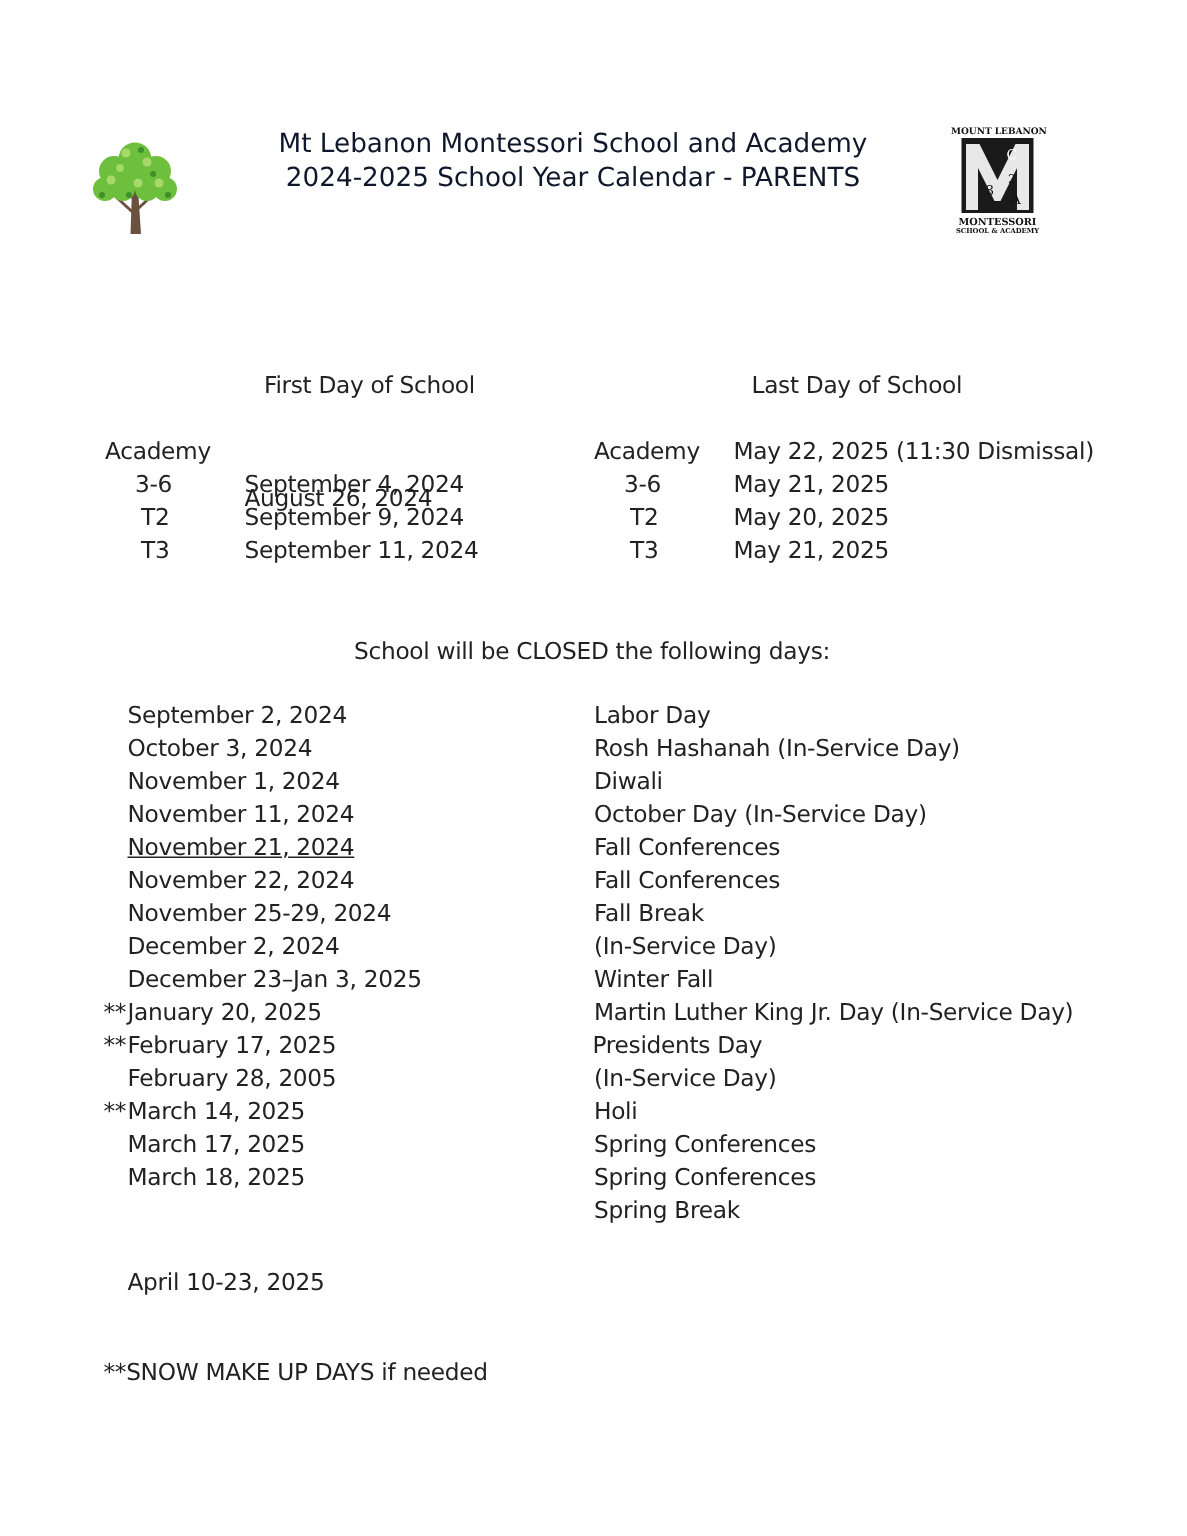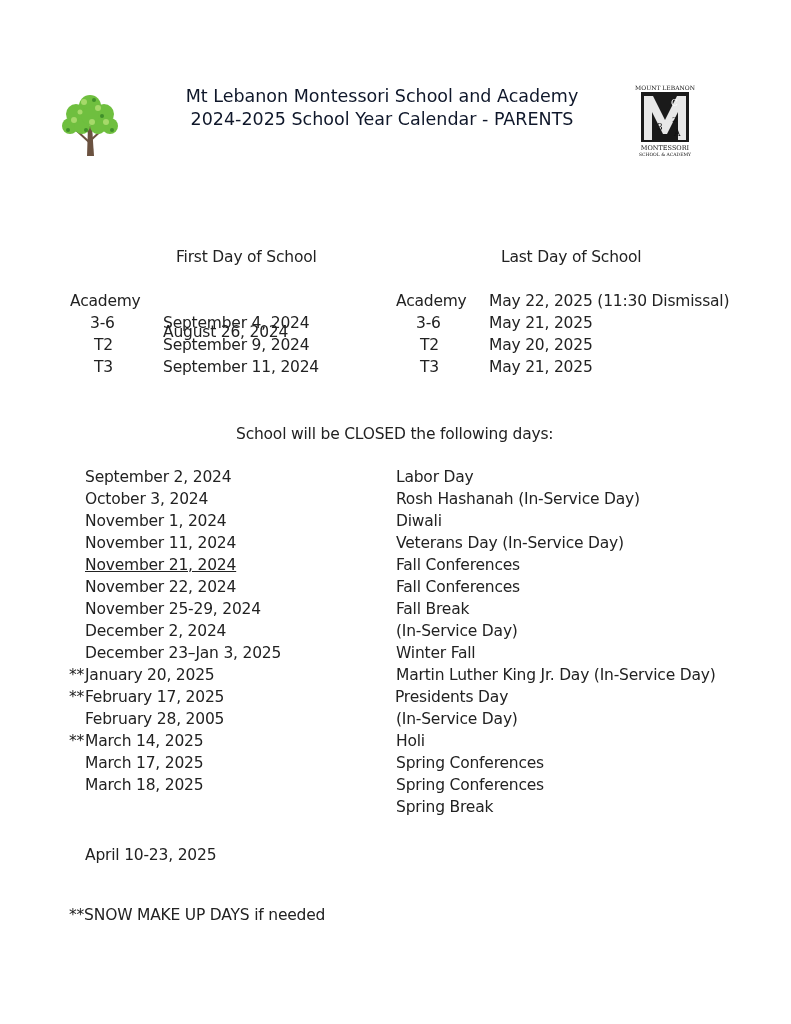--- a/index.html
+++ b/index.html
@@ -4,21 +4,21 @@
 <style>
   html, body { margin: 0; padding: 0; background: #ffffff; }
   body { width: 791px; height: 1024px; position: relative; overflow: hidden;
          font-family: "DejaVu Sans", "Liberation Sans", sans-serif; color: #222; }
   .abs { position: absolute; white-space: nowrap; }
   .title { font-size: 17.5px; color: #0f172a; text-align: center; width: 460px; left: 152px; }
   .t18 { font-size: 15.5px; letter-spacing: -0.2px; }
   .logo-left { position: absolute; left: 54px; top: 86px; width: 72px; height: 72px; }
   .logo-right { position: absolute; left: 632px; top: 84px; width: 66px; height: 76px; }
   .mbox { position:absolute; left:9px; top:8px; width:48px; height:50px; background:#1a1a1a; overflow:hidden; }
-  .mtxt { position:absolute; font-family: "DejaVu Serif", serif; font-weight:normal; color:#111; white-space:nowrap; }
+  .mtxt { position:absolute; font-family: "DejaVu Serif", serif; font-weight:bold; color:#111; white-space:nowrap; }
 </style>
 </head>
 <body>
 
 <div class="logo-left">
   <svg width="72" height="72" viewBox="0 0 72 72">
     <path d="M34 40 L33 70 L40 70 L38 40 Z" fill="#6b5240"></path>
     <path d="M36 48 L26 34 M36 44 L46 30 M35 56 L22 44 M37 54 L50 42" stroke="#6b5240" stroke-width="2" fill="none"></path>
     <g fill="#6fbf3f">
       <circle cx="36" cy="20" r="11"></circle>
@@ -92,21 +92,21 @@
 <div class="abs t18" style="left:85px; top:468px;">September 2, 2024</div>
 <div class="abs t18" style="left:396px; top:468px;">Labor Day</div>
 
 <div class="abs t18" style="left:85px; top:490px;">October 3, 2024</div>
 <div class="abs t18" style="left:396px; top:490px;">Rosh Hashanah (In-Service Day)</div>
 
 <div class="abs t18" style="left:85px; top:512px;">November 1, 2024</div>
 <div class="abs t18" style="left:396px; top:512px;">Diwali</div>
 
 <div class="abs t18" style="left:85px; top:534px;">November 11, 2024</div>
-<div class="abs t18" style="left:396px; top:534px;">Veterans Day (In-Service Day)</div>
+<div class="abs t18" style="left:396px; top:534px;">October Day (In-Service Day)</div>
 
 <div class="abs t18" style="left:85px; top:556px;text-decoration:underline;">November 21, 2024</div>
 <div class="abs t18" style="left:396px; top:556px;">Fall Conferences</div>
 
 <div class="abs t18" style="left:85px; top:578px;">November 22, 2024</div>
 <div class="abs t18" style="left:396px; top:578px;">Fall Conferences</div>
 
 <div class="abs t18" style="left:85px; top:600px;">November 25-29, 2024</div>
 <div class="abs t18" style="left:396px; top:600px;">Fall Break</div>
 

